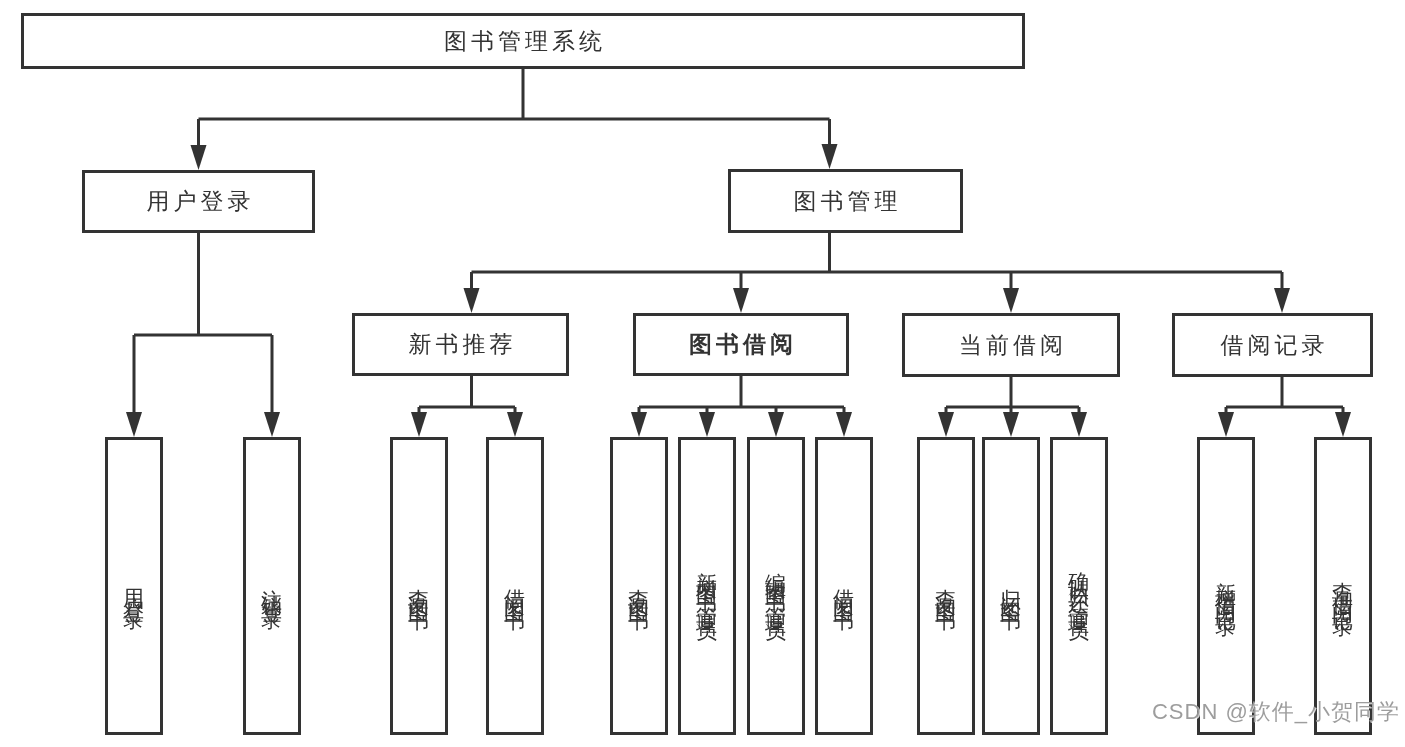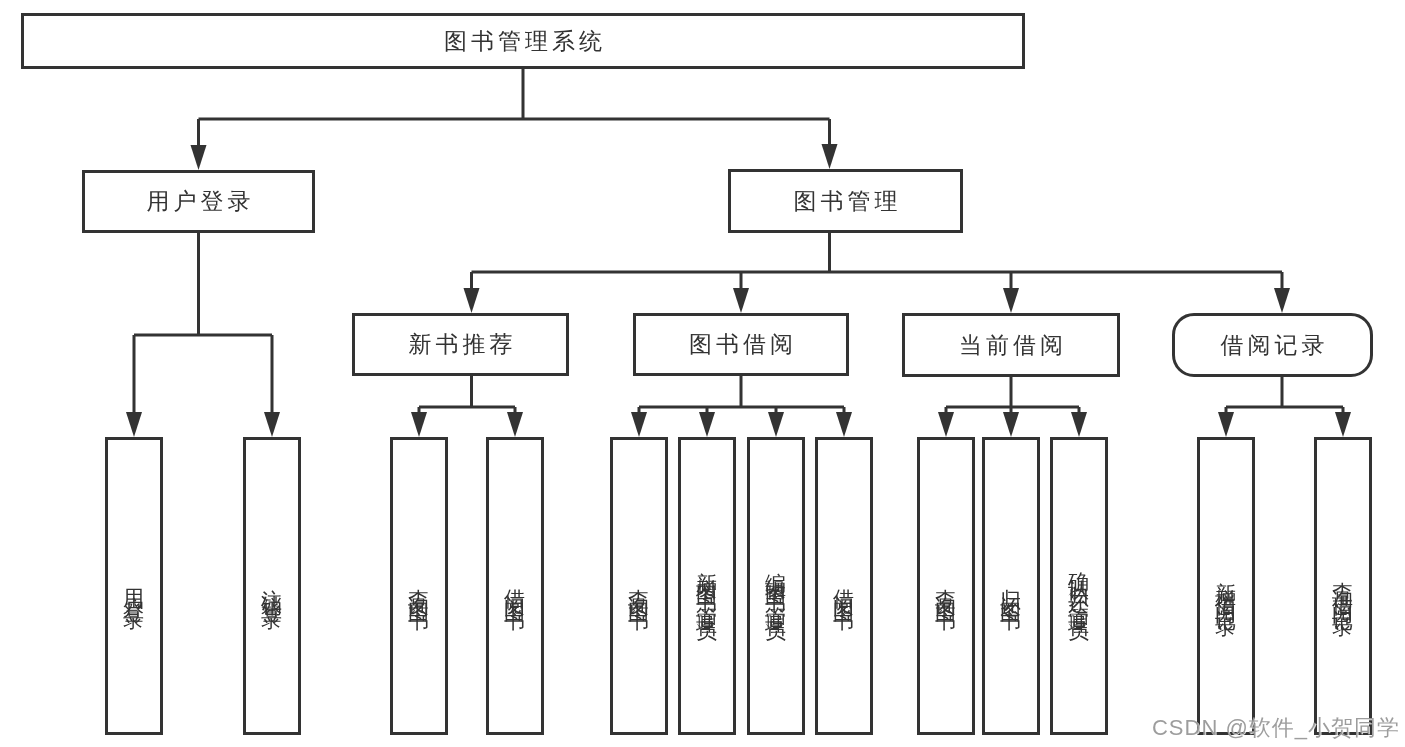--- a/index.html
+++ b/index.html
@@ -44,35 +44,35 @@
     text-orientation: mixed;
     font-size: 21px;
     letter-spacing: 7px;
     line-height: 1;
     white-space: nowrap;
   }
   .root  { left: 21px;  top: 13px;  width: 1004px; height: 56px; }
   .n-user { left: 82px;  top: 170px; width: 233px; height: 63px; }
   .n-book { left: 712px; top: 169px; width: 235px; height: 64px; margin-left: 16px; }
   .n-rec  { left: 352px; top: 313px; width: 217px; height: 63px; }
-  .n-bor  { left: 633px; top: 313px; width: 216px; height: 63px; }
+  .n-bor  { left: 633px; top: 313px; width: 216px; height: 63px; font-weight: bold; }
   .n-cur  { left: 902px; top: 313px; width: 218px; height: 64px; }
-  .n-rcd  { left: 1172px;top: 313px; width: 201px; height: 64px; border-radius: 22px; }
+  .n-rcd  { left: 1172px;top: 313px; width: 201px; height: 64px; }
   .leaf { top: 437px; width: 58px; height: 298px; }
   .l1  { left: 105px; }  .l2  { left: 243px; }
   .l3  { left: 390px; }  .l4  { left: 486px; }
   .l5  { left: 610px; }  .l6  { left: 678px; }
   .l7  { left: 747px; }  .l8  { left: 815px; }
   .l9  { left: 917px; }  .l10 { left: 982px; }
   .l11 { left: 1050px; } .l12 { left: 1197px; }
   .l13 { left: 1314px; }
   .watermark {
     position: absolute;
     right: 5px;
-    bottom: 4px;
+    bottom: 20px;
     font-size: 22px;
     color: rgba(152,152,152,0.95);
     letter-spacing: 1px;
     white-space: nowrap;
     z-index: 5;
     text-shadow: 1px 1px 0 rgba(255,255,255,0.8);
   }
 </style>
 </head>
 <body>

